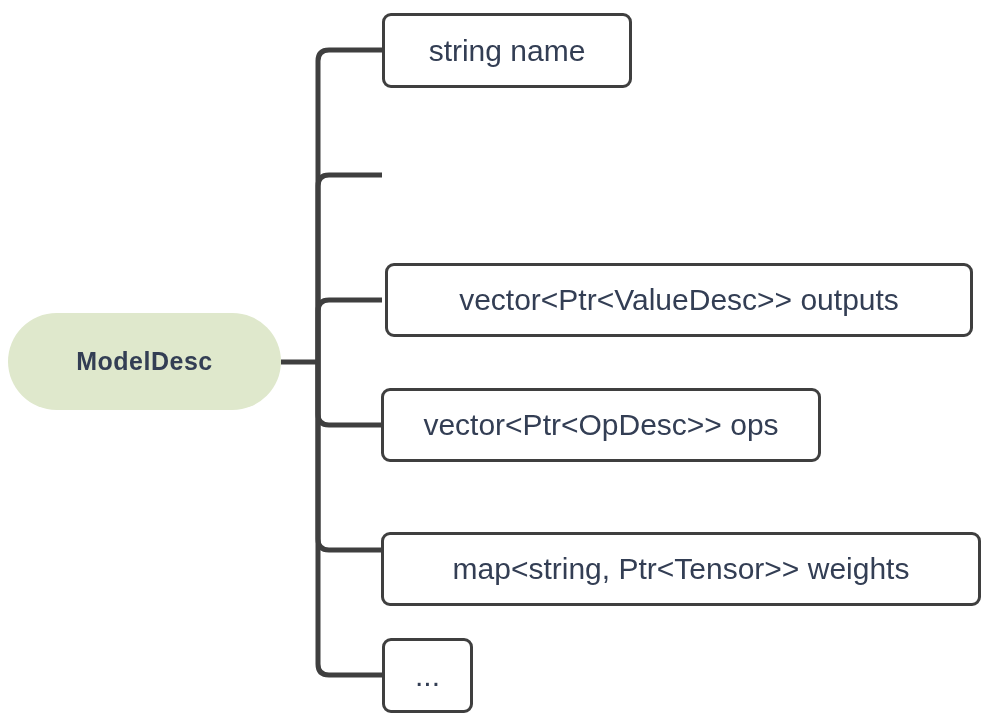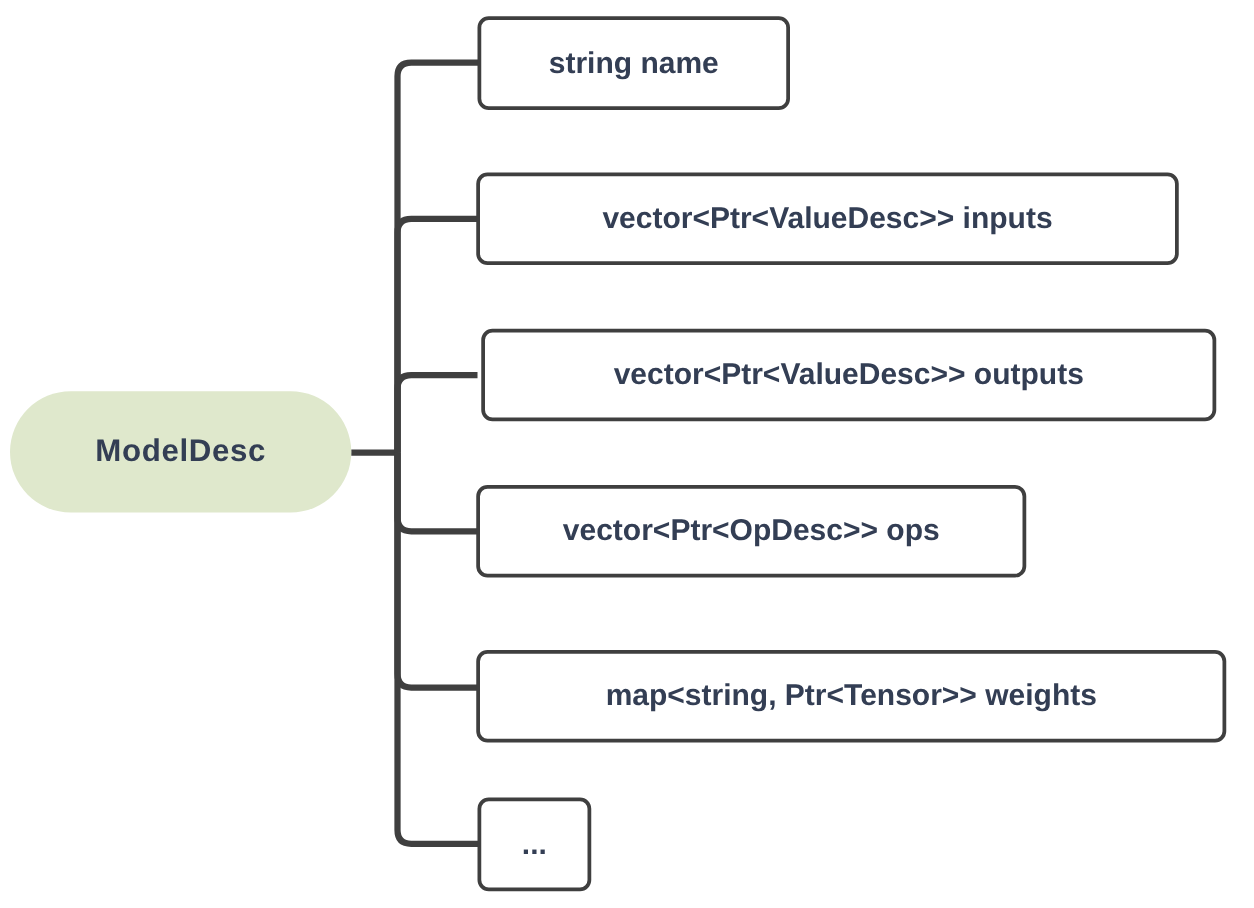--- a/index.html
+++ b/index.html
@@ -46,29 +46,29 @@
     background: #ffffff;
     border: 3px solid var(--line-color, #3f3f3f);
     border-radius: 9px;
     display: flex;
     align-items: center;
     justify-content: center;
     box-sizing: border-box;
   }
   .field-box .label {
     color: var(--text-color, #333e54);
-    font-size: 24px;
-    font-weight: bold;
+    font-size: 30px;
+    font-weight: normal;
     white-space: nowrap;
   }
   .box-0 { left: 382px; top: 13px;  width: 250px; height: 75px; }
   .box-1 { left: 381px; top: 138px; width: 562px; height: 74px; }
   .box-2 { left: 385px; top: 263px; width: 588px; height: 74px; }
   .box-3 { left: 381px; top: 388px; width: 440px; height: 74px; }
-  .box-4 { left: 381px; top: 520px; width: 600px; height: 74px; }
+  .box-4 { left: 381px; top: 532px; width: 600px; height: 74px; }
   .box-5 { left: 382px; top: 638px; width: 91px;  height: 75px; }
 </style>
 </head>
 <body>
 
 <div class="canvas" style="--root-fill: #dfe8cc; --text-color: #333e54; --line-color: #3f3f3f;">
 
   <svg class="connectors" viewBox="0 0 1003 726" xmlns="http://www.w3.org/2000/svg">
     <g fill="none" stroke="#3f3f3f" stroke-width="5">
 
@@ -85,23 +85,20 @@
   </svg>
 
   <div class="root-node">
     <span class="label">ModelDesc</span>
   </div>
 
   <div class="field-box box-0">
     <span class="label">string name</span>
   </div>
 
-  <div class="field-box box-1">
-    <span class="label">vector&lt;Ptr&lt;ValueDesc&gt;&gt; inputs</span>
-  </div>
 
   <div class="field-box box-2">
     <span class="label">vector&lt;Ptr&lt;ValueDesc&gt;&gt; outputs</span>
   </div>
 
   <div class="field-box box-3">
     <span class="label">vector&lt;Ptr&lt;OpDesc&gt;&gt; ops</span>
   </div>
 
   <div class="field-box box-4">

